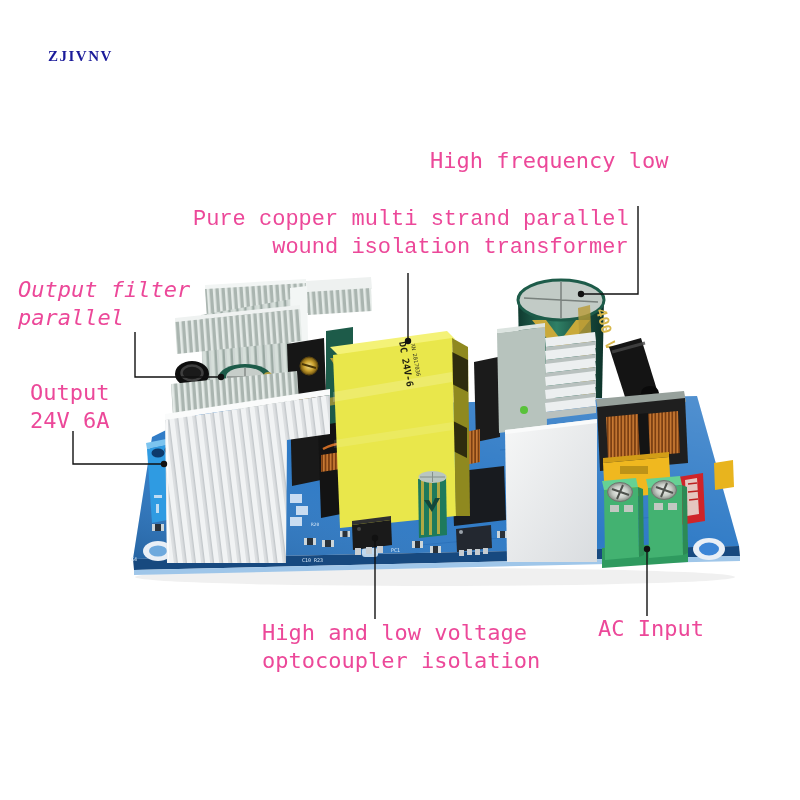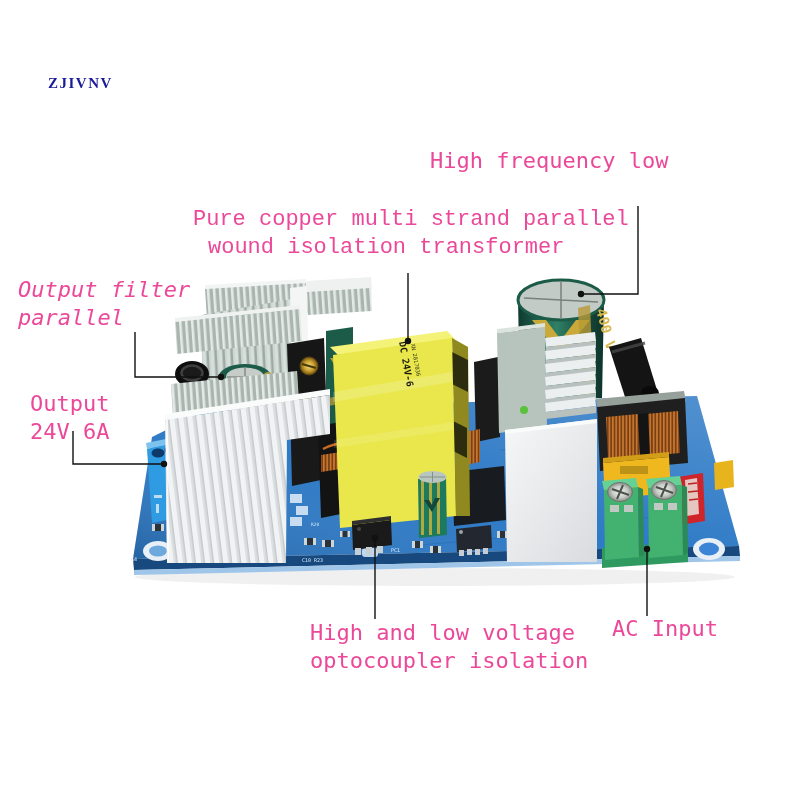--- a/index.html
+++ b/index.html
@@ -2,27 +2,27 @@
 <html><head>
 <meta charset="utf-8">
 <style>
   html,body{margin:0;padding:0;background:#fff;}
   #stage{position:relative;width:800px;height:800px;background:#ffffff;overflow:hidden;
          font-family:"DejaVu Sans Mono",monospace;}
   .lbl{position:absolute;font-family:"DejaVu Sans Mono",monospace;font-size:22px;
        line-height:28px;color:#ec4899;white-space:nowrap;}
   #lbl-hf{left:430px;top:147px;}
   #lbl-tr{left:193px;top:206px;font-family:Liberation Mono, monospace;}
-  #lbl-tr .l2{margin-left:15px;}
+  #lbl-tr .l2{margin-left:15px;text-align:right;}
   #lbl-ofc{left:18px;top:276px;font-style:italic;}
-  #lbl-out{left:30px;top:379px;margin-top:11px;}
-  #lbl-opto{left:262px;top:619px;margin-left:48px;}
-  #lbl-ac{left:612px;top:615px;}
+  #lbl-out{left:30px;top:379px;}
+  #lbl-opto{left:262px;top:619px;}
+  #lbl-ac{left:598px;top:615px;}
   #watermark{position:absolute;left:48px;top:48px;font-family:"Liberation Serif",serif;
-       font-weight:bold;font-size:15px;letter-spacing:1.5px;color:#1b1b9a;margin-top:27px;}
+       font-weight:bold;font-size:15px;letter-spacing:1.5px;color:#1b1b9a;}
   svg{position:absolute;left:0;top:0;}
   .silk{font-family:"DejaVu Sans Mono",monospace;fill:#d6e8f8;}
 </style>
 </head>
 <body>
 
 <div id="stage">
 
   <div id="watermark">ZJIVNV</div>
 

